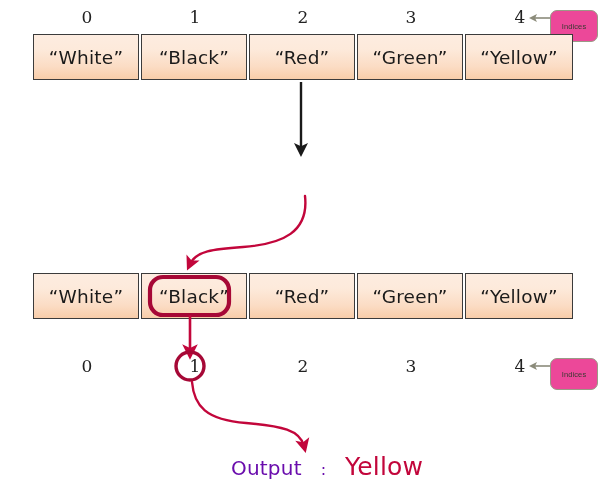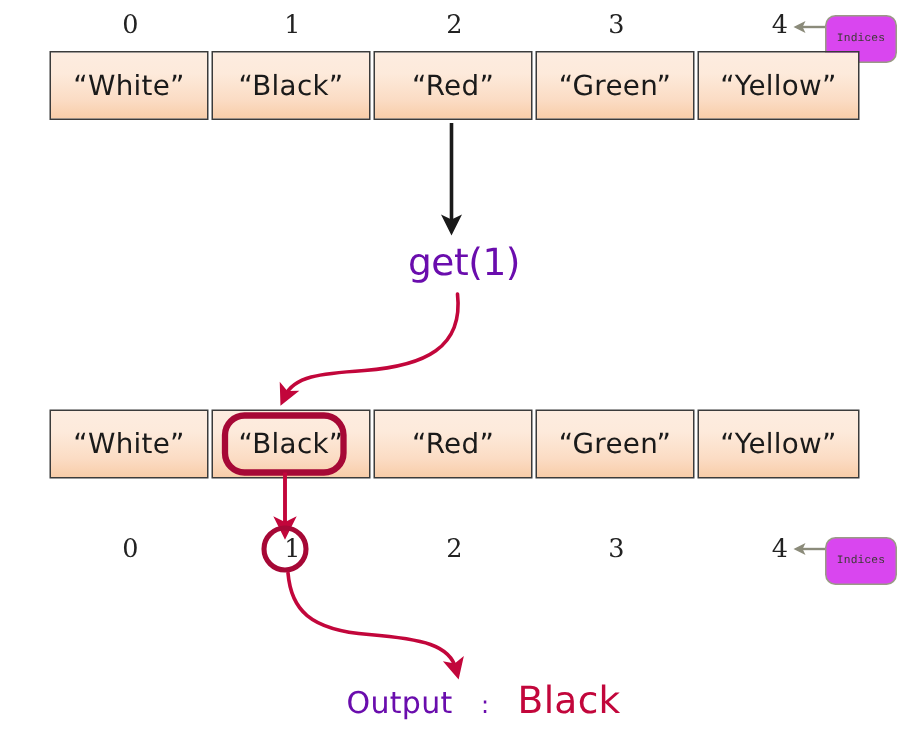--- a/index.html
+++ b/index.html
@@ -61,24 +61,24 @@
     justify-content: center;
     font-family: "DejaVu Serif", serif;
     font-size: 17px;
     color: #222;
   }
 
   
   .indices-tag {
     position: absolute;
     box-sizing: border-box;
-    background: #d946ef;
+    background: #ec4899;
     border: 1px solid #9a9a86;
     border-radius: 7px;
-    font-family: Liberation Mono, monospace;
+    font-family: Liberation Sans, sans-serif;
     font-size: 7.5px;
     color: #3a3a32;
     display: flex;
     align-items: center;
     justify-content: center;
     letter-spacing: 0.1px;
     height: 32px;
   }
 
   
@@ -172,21 +172,20 @@
       <span>“Red”</span>
     </div>
     <div class="cell" style="width:106px;">
       <span>“Green”</span>
     </div>
     <div class="cell" style="width:108px;">
       <span>“Yellow”</span>
     </div>
   </div>
 
-  <div class="get-label" style="left:272px; top:160px;">get(1)</div>
 
   <div class="array" style="left:33px; top:273px; width:542px;">
     <div class="cell" style="width:106px;">
       <span>“White”</span>
     </div>
     <div class="cell" style="width:106px;">
       <span>“Black”</span>
     </div>
     <div class="cell" style="width:106px;">
       <span>“Red”</span>
@@ -217,21 +216,21 @@
     </div>
   </div>
 
   <div class="indices-tag" style="left:550px; top:358px; width:48px;">
     <span>Indices</span>
   </div>
 
   <div class="out-wrap" style="left:231px; top:452px;gap:16px;">
     <span class="out-label">Output</span>
     <span class="out-colon">:</span>
-    <span class="out-value">Black</span>
+    <span class="out-value">Yellow</span>
   </div>
 
 
   <svg id="overlay" viewBox="0 0 608 490" xmlns="http://www.w3.org/2000/svg">
 
     <defs>
       <marker id="blackHead" viewBox="0 0 12 12" refX="6" refY="6" markerWidth="7" markerHeight="7" orient="auto-start-reverse">
         <path d="M 1 1 L 11 6 L 1 11 L 3.4 6 Z" fill="#1a1a1a"></path>
       </marker>
       <marker id="crimsonHead" viewBox="0 0 12 12" refX="6" refY="6" markerWidth="7.2" markerHeight="7.2" orient="auto-start-reverse">

